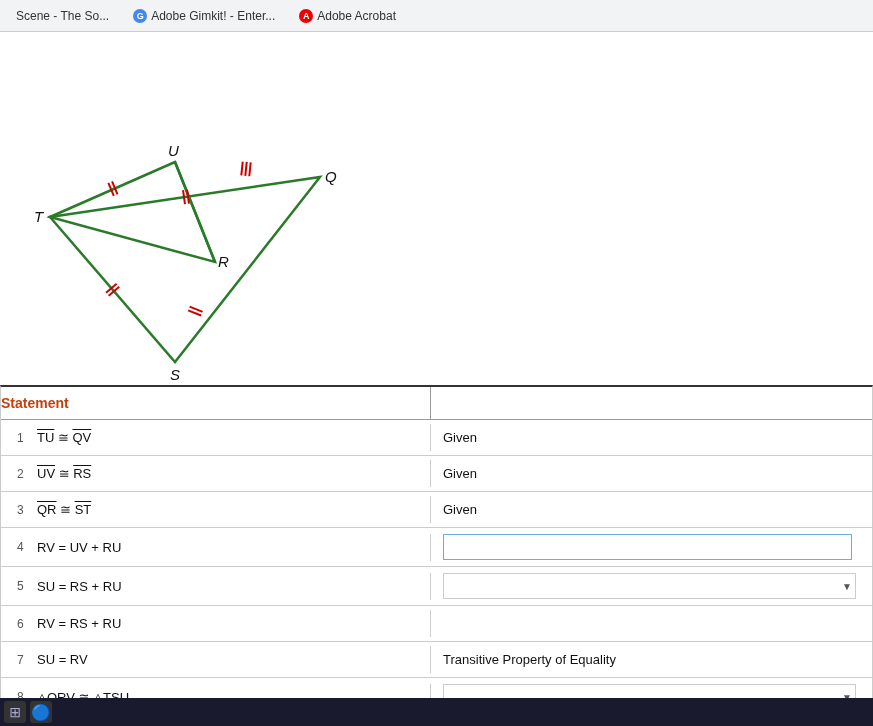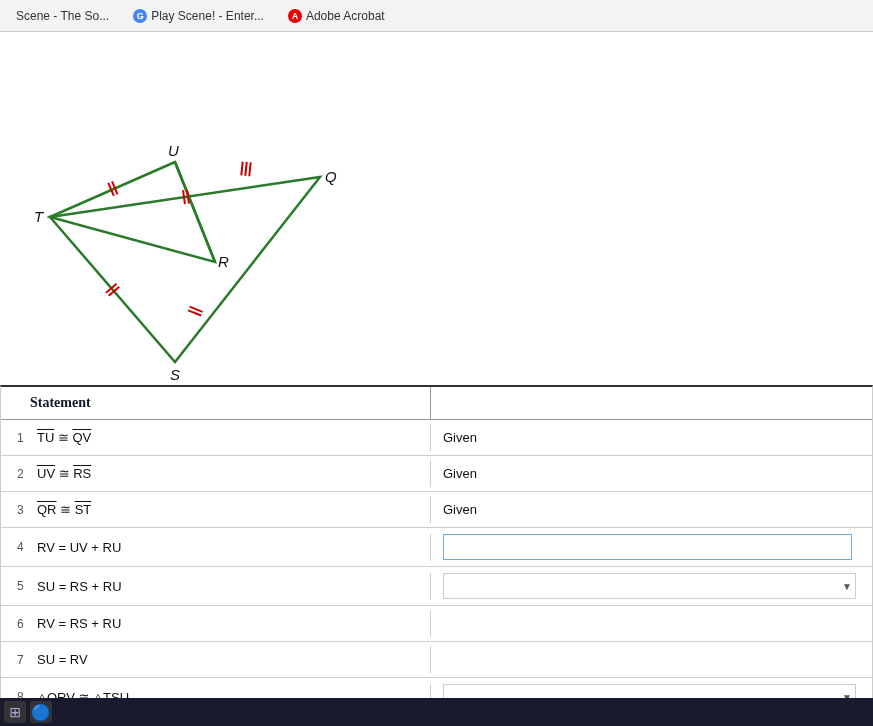--- a/index.html
+++ b/index.html
@@ -72,25 +72,24 @@
       margin: 0;
     }
 
     .proof-table-header {
       display: grid;
       grid-template-columns: 430px 1fr;
       background: #fff;
       border-bottom: 1px solid #999;
     }
     .proof-table-header .col-header {
-      padding: 8px 29px;
+      padding: 8px 0;
       font-weight: bold;
       font-size: 14px;
-      color: #0f172a;
-      font-family: Liberation Serif, serif;
+      color: #c2410c;
     }
     .proof-table-header .col-header:first-child {
       border-right: 1px solid #999;
     }
 
     .proof-row {
       display: grid;
       grid-template-columns: 430px 1fr;
       border-bottom: 1px solid #ccc;
       min-height: 36px;
@@ -185,21 +184,21 @@
   </style>
 </head>
 <body>
 
 <div class="tab-bar">
   <div class="tab-item">
     <span>Scene - The So...</span>
   </div>
   <div class="tab-item">
     <span class="tab-icon-g">G</span>
-    <span>Play Scene! - Enter...</span>
+    <span>Adobe Gimkit! - Enter...</span>
   </div>
   <div class="tab-item">
     <span class="tab-icon-adobe">A</span>
     <span>Adobe Acrobat</span>
   </div>
 </div>
 
 <div class="main-content">
 
   <div class="diagram-area">
@@ -311,20 +310,23 @@
         <span class="row-num">6</span>
         <span>RV = RS + RU</span>
       </div>
     </div>
 
     <div class="proof-row">
       <div class="statement-cell">
         <span class="row-num">7</span>
         <span>SU = RV</span>
       </div>
+      <div class="reason-cell">
+        <span>Transitive Property of Equality</span>
+      </div>
     </div>
 
     <div class="proof-row">
       <div class="statement-cell">
         <span class="row-num">8</span>
         <span>△QRV ≅ △TSU</span>
       </div>
       <div class="reason-cell">
         <div class="reason-select-wrapper">
           <select class="reason-select">

